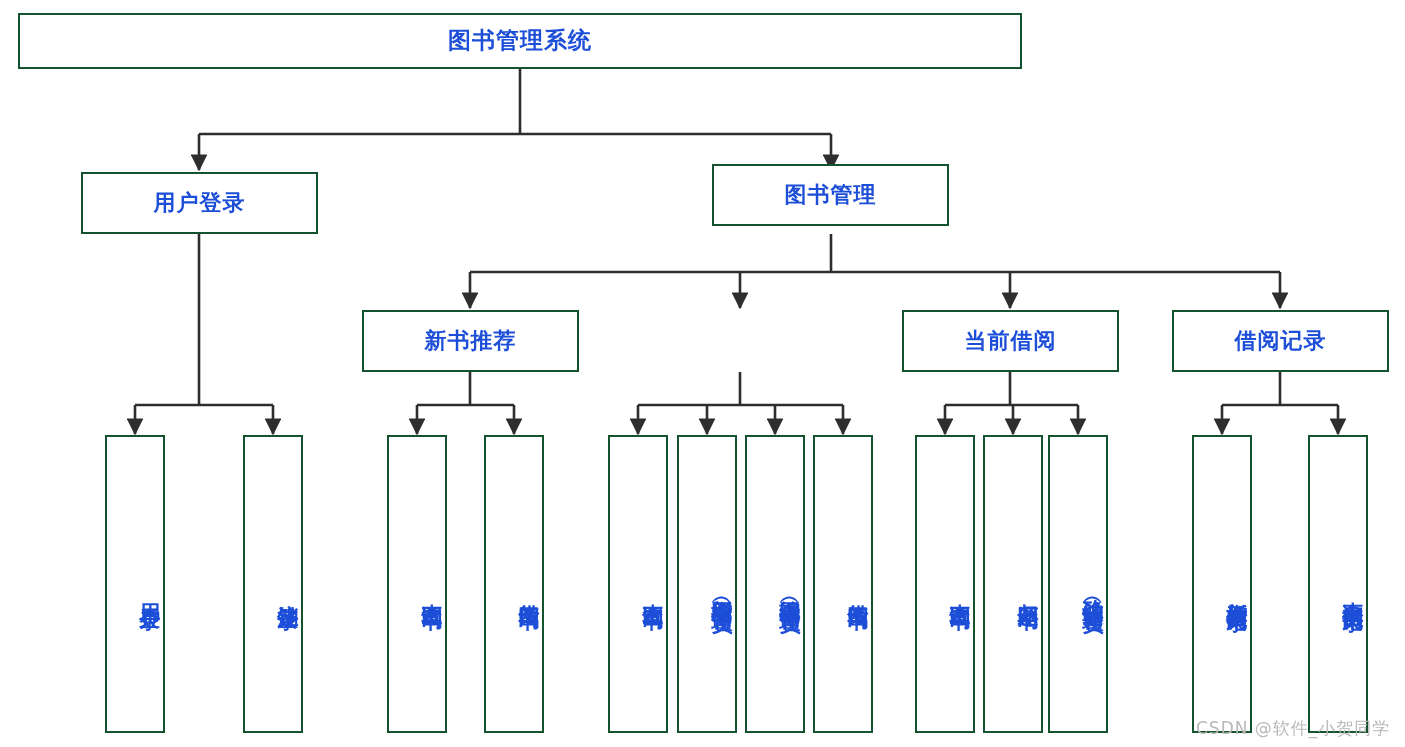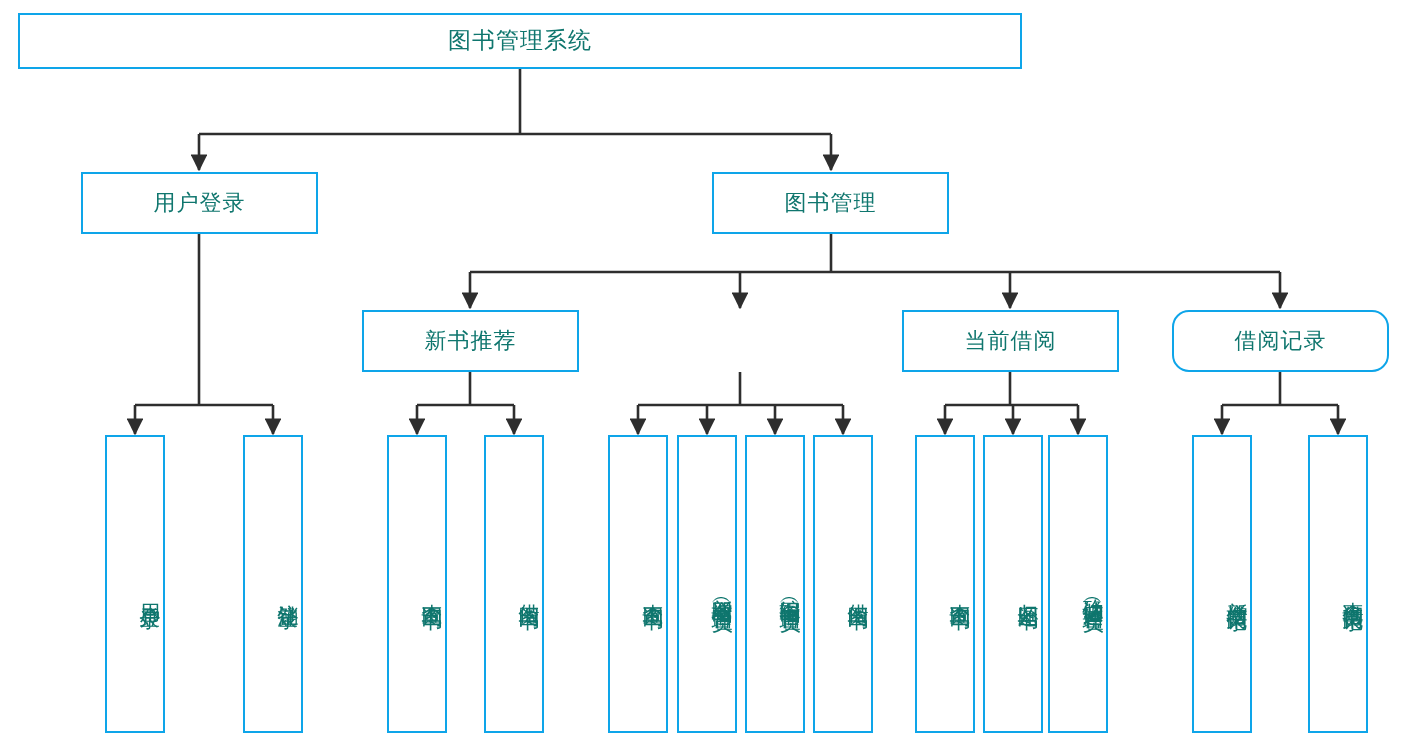--- a/index.html
+++ b/index.html
@@ -23,25 +23,26 @@
     left: 0;
     top: 0;
     width: 1405px;
     height: 747px;
     pointer-events: none;
   }
   .node {
     position: absolute;
     box-sizing: border-box;
     background: #ffffff;
-    border: 2px solid #0ea5e9;
+    border: 2px solid #14532d;
     display: flex;
     align-items: center;
     justify-content: center;
-    color: #0f766e;
+    color: #1d4ed8;
+    font-weight: bold;
   }
   .node.horiz {
     font-size: 22px;
     line-height: 1.2;
     letter-spacing: 1px;
   }
   .node.root {
     font-size: 23px;
   }
   .node.vert {
@@ -125,31 +126,31 @@
     </g>
   </svg>
 
   <div class="node horiz root" style="left:18px; top:13px; width:1004px; height:56px;">
     <span>图书管理系统</span>
   </div>
 
   <div class="node horiz" style="left:81px; top:172px; width:237px; height:62px;">
     <span>用户登录</span>
   </div>
-  <div class="node horiz" style="left:712px; top:172px; width:237px; height:62px;">
+  <div class="node horiz" style="left:712px; top:164px; width:237px; height:62px;">
     <span>图书管理</span>
   </div>
 
   <div class="node horiz" style="left:362px; top:310px; width:217px; height:62px;">
     <span>新书推荐</span>
   </div>
   <div class="node horiz" style="left:902px; top:310px; width:217px; height:62px;justify-content:center;">
     <span>当前借阅</span>
   </div>
-  <div class="node horiz" style="left:1172px; top:310px; width:217px; height:62px;border-radius:17px;">
+  <div class="node horiz" style="left:1172px; top:310px; width:217px; height:62px;">
     <span>借阅记录</span>
   </div>
 
   <div class="node vert" style="left:105px; top:435px; width:60px; height:298px;">
     <span class="vlabel">用户登录</span>
   </div>
   <div class="node vert" style="left:243px; top:435px; width:60px; height:298px;">
     <span class="vlabel">注销登录</span>
   </div>
 
@@ -183,14 +184,15 @@
     <span class="vlabel">确认归还（管理员）</span>
   </div>
 
   <div class="node vert" style="left:1192px; top:435px; width:60px; height:298px;">
     <span class="vlabel">新增借阅记录</span>
   </div>
   <div class="node vert" style="left:1308px; top:435px; width:60px; height:298px;">
     <span class="vlabel">查询借阅记录</span>
   </div>
 
+  <div class="watermark" style="left:1196px; top:717px;">CSDN @软件_小贺同学</div>
 
 </div>
 
 </body></html>

